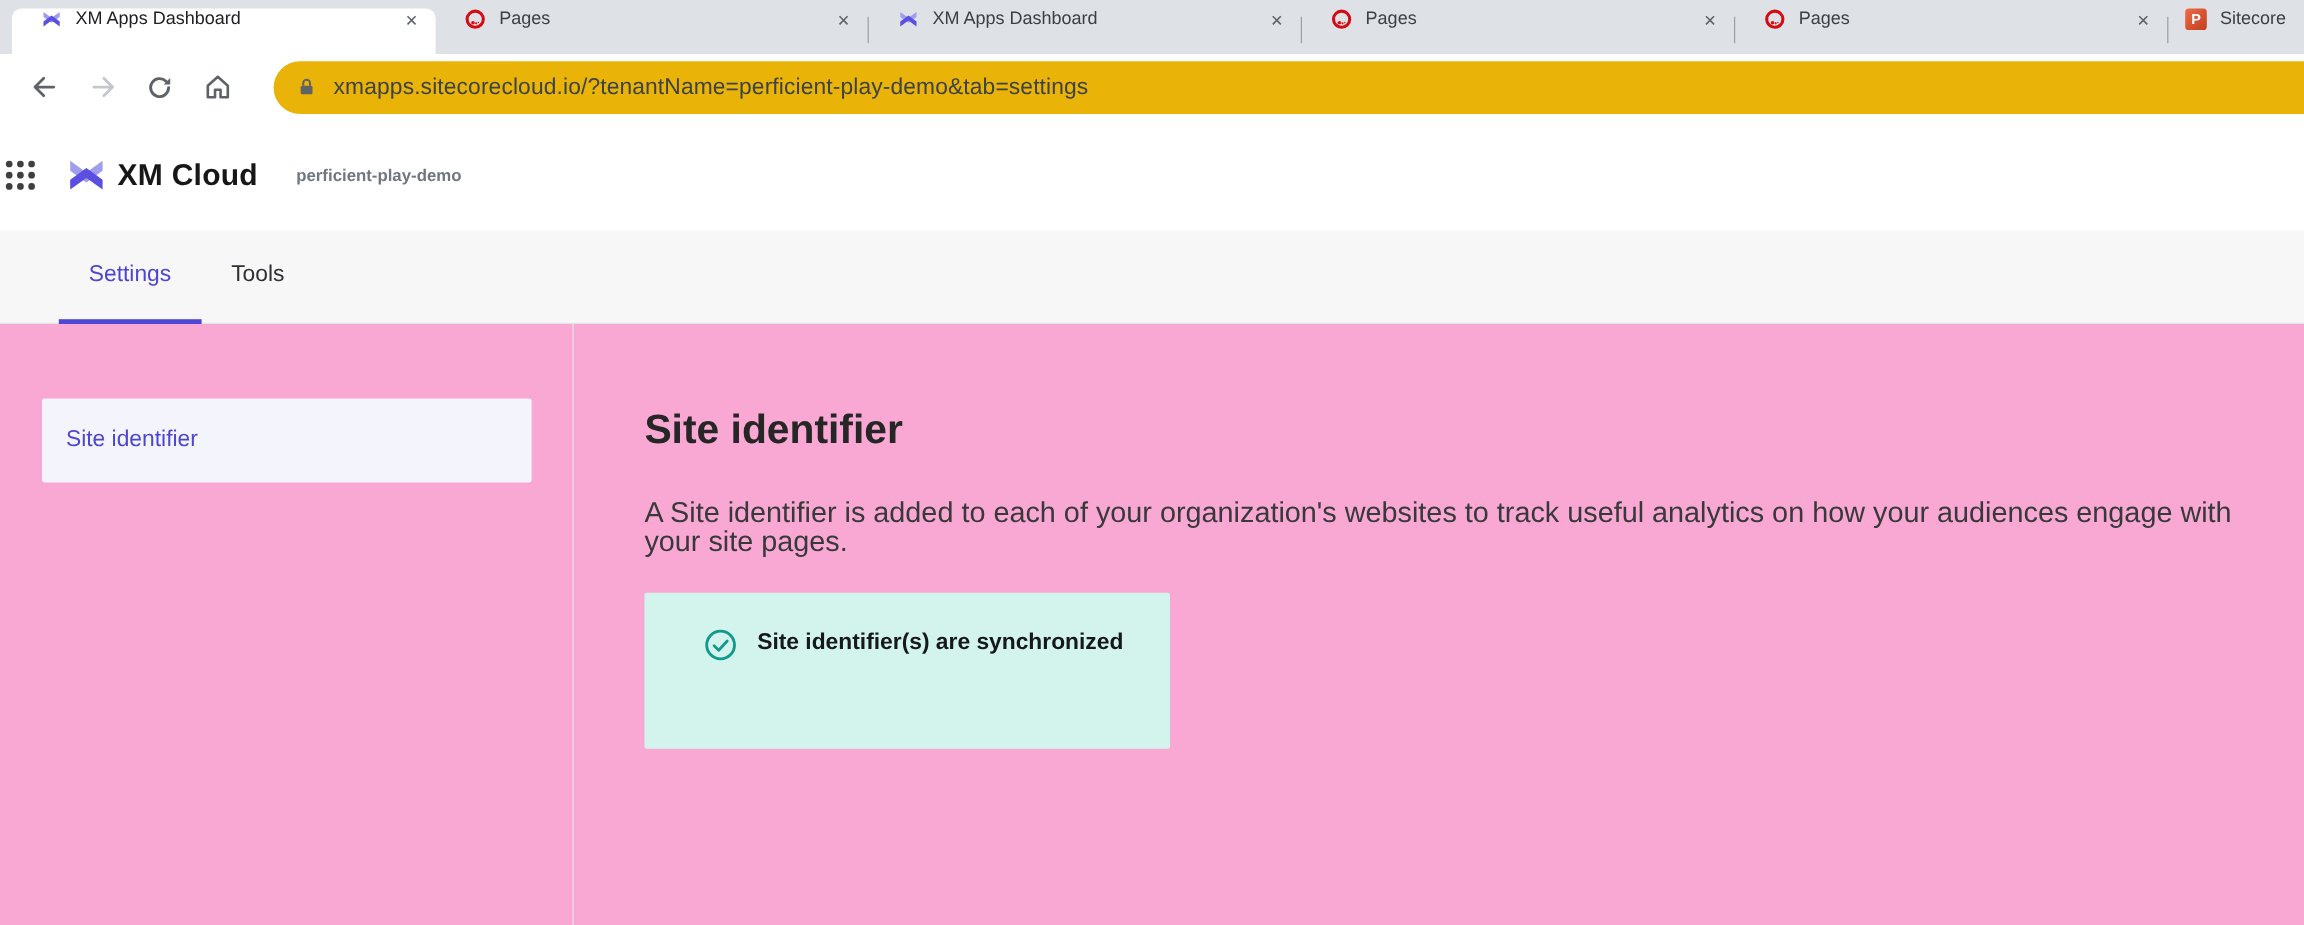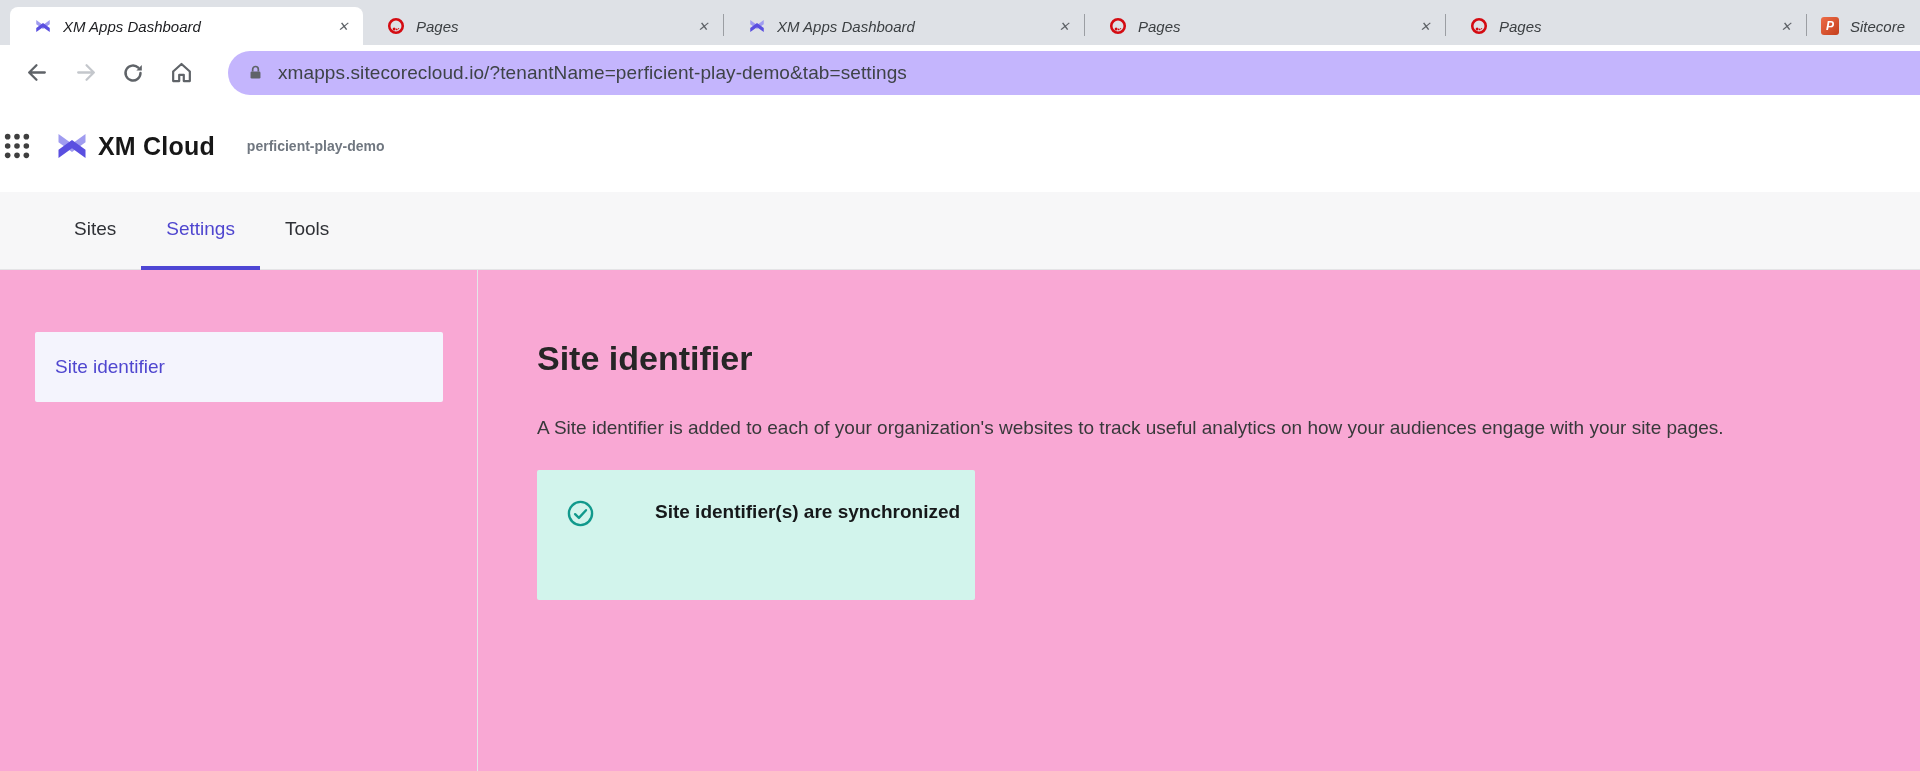--- a/index.html
+++ b/index.html
@@ -7,43 +7,43 @@
   body {
     font-family: "Liberation Sans", sans-serif;
     background:#fff; overflow:hidden; position:relative;
   }
   
   .tabstrip {
     height:45px; background:#dee1e6; display:flex; align-items:flex-end;
     padding-left:10px; overflow:hidden; white-space:nowrap;
   }
   .btab {
-    height:38px; display:flex; align-items:center; flex:none;
-    padding:0 10px 0 24px; font-size:15px; color:#3c4043; cursor:pointer;font-style:italic;
+    height:38px; display:flex; flex:none;
+    padding:0 10px 0 24px; font-size:15px; color:#3c4043; cursor:pointer;
   }
   .btab.active { background:#fff; border-radius:8px 8px 0 0; color:#202124; }
   .btab .favicon { width:18px; height:18px; margin-right:11px; flex:none; }
   .btab .btab-title { flex:1; overflow:hidden; text-overflow:clip; }
   .btab .tclose {
     width:20px; height:20px; flex:none; display:flex; align-items:center;
     justify-content:center; font-size:13px; color:#5f6368; border-radius:50%;
   }
   .tabdiv { width:1px; height:22px; background:#9b9ea3; margin-bottom:9px; flex:none; }
   .w353{width:353px;} .w360{width:360px;} .w200{width:200px; padding-left:14px;}
 
   .pp-icon { width:18px; height:18px; border-radius:3px;
     background:linear-gradient(135deg,#ed6c47 0%,#c43e1c 100%);
     color:#fff; font-size:12px; font-weight:bold; display:flex;
     align-items:center; justify-content:center; }
 
   .toolbar { height:55px; background:#fff; display:flex; align-items:center; padding-left:20px; }
   .navbtn { width:34px; height:34px; flex:none; margin-right:14px; display:flex;
     align-items:center; justify-content:center; border-radius:50%; cursor:pointer; }
   .urlbar {
-    flex:1; height:44px; background:#c4b5fd; border-radius:22px 0 0 22px;
+    flex:1; height:44px; background:#eab308; border-radius:22px 0 0 22px;
     margin-left:16px; display:flex; align-items:center; padding-left:19px;
   }
   .urlbar .lock { margin-right:14px; display:flex; }
   .urltext { font-size:19px; color:#3e4347; letter-spacing:0.1px; }
 
   
   .appheader { height:92px; background:#fff; display:flex; align-items:center; }
   .waffle { width:34px; height:34px; margin-right:20px; cursor:pointer; display:flex; align-items:center; justify-content:center; }
   .xmlogo-lg { width:36px; height:36px; margin-right:8px; }
   .product { font-size:25px; font-weight:bold; color:#171717; letter-spacing:0.2px; }
@@ -67,24 +67,24 @@
     width:478px; flex:none; border-right:1px solid #e4e6e8;
     padding:62px 0 0 35px;
   }
   .side-item {
     width:408px; height:70px; background:#f4f4fd; color:#4f46cf;
     font-size:19px; display:flex; align-items:center; padding-left:20px;
     border-radius:2px; cursor:pointer;
   }
   .main { flex:1; padding:68px 40px 0 59px; }
   .main h1 { font-size:34px; font-weight:bold; color:#262626; line-height:40px; }
-  .main .desc { margin-top:38px; font-size:19px; color:#38393b; line-height:24px; }
+  .main .desc { margin-top:38px; font-size:24px; color:#38393b; line-height:24px; }
   .alert {
     margin-top:30px; width:438px; min-height:130px; background:#d2f4ec;
-    border-radius:2px; padding:31px 20px 28px 30px; display:flex; align-items:flex-start;gap:44px;
+    border-radius:2px; padding:31px 20px 28px 50px; display:flex; align-items:flex-start;
   }
   .alert .aicon { width:27px; height:27px; flex:none; margin-right:17px; margin-top:-1px; }
   .alert .atitle { font-size:19px; font-weight:bold; color:#16181a; white-space:nowrap; }
   .alert .abody { margin-top:14px; font-size:17.5px; color:#333; }
 </style>
 </head>
 <body>
 
 <div class="tabstrip">
 
@@ -203,21 +203,20 @@
   </div>
   <svg class="xmlogo-lg" viewBox="0 0 24 24">
     <polygon points="3,4 12,10.5 21,4 21,9.5 12,16 3,9.5" fill="#a09cf0"></polygon>
     <polygon points="3,20 12,13.5 21,20 21,14.5 12,8 3,14.5" fill="#5a4fe0"></polygon>
   </svg>
   <span class="product">XM Cloud</span>
   <span class="tenant">perficient-play-demo</span>
 </div>
 
 <div class="apptabs">
-  <div class="apptab">Sites</div>
   <div class="apptab active">Settings</div>
   <div class="apptab">Tools</div>
 </div>
 
 <div class="content">
 
   <div class="sidebar">
     <div class="side-item">Site identifier</div>
   </div>
 

